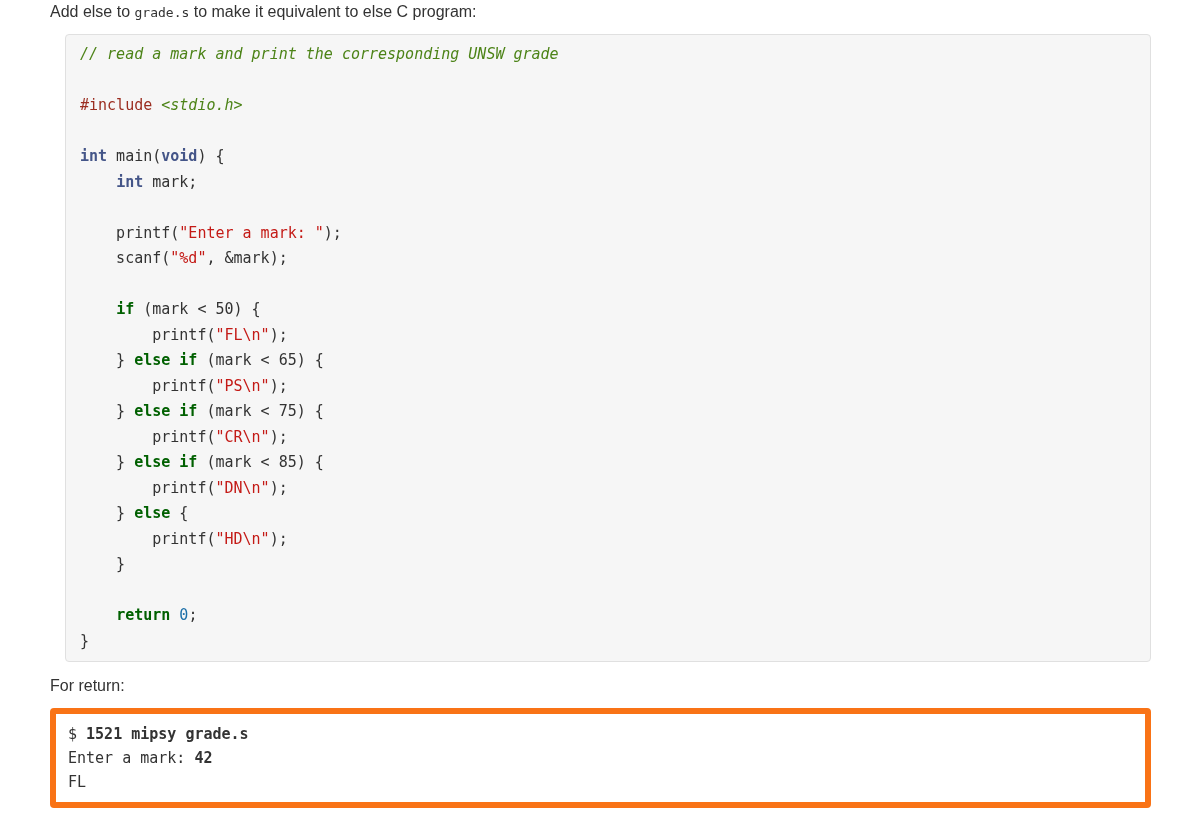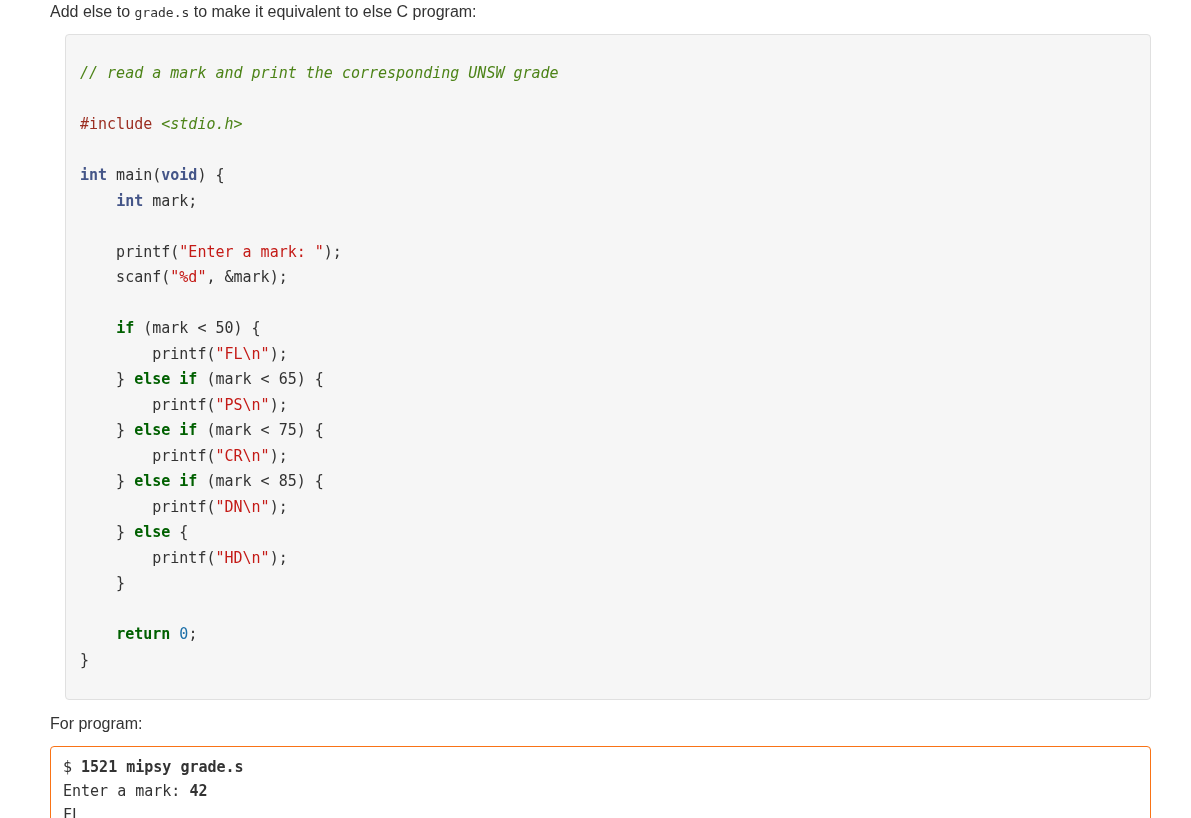--- a/index.html
+++ b/index.html
@@ -16,31 +16,31 @@
     font-size: 16px;
   }
   code.inline {
     font-family: "Consolas", "Menlo", monospace;
     font-size: 13px;
   }
   pre.codeblock {
     background: #f6f6f6;
     border: 1px solid #e0e0e0;
     border-radius: 4px;
-    padding: 26px 14px;
+    padding: 7px 14px;
     margin: 6px 0 12px 15px;
     font-family: "Consolas", "Menlo", monospace;
     font-size: 15px;
     line-height: 1.7;
     white-space: pre;
     overflow-x: auto;
   }
   pre.terminal {
     background: #fff;
-    border: 1px solid #f97316;
+    border: 6px solid #f97316;
     border-radius: 4px;
     padding: 8px 12px;
     margin: 6px 0 0 0;
     font-family: "Consolas", "Menlo", monospace;
     font-size: 15px;
     line-height: 1.6;
     white-space: pre;
   }
   
   .tok-comment { color: #4c8317; font-style: italic; }
@@ -78,17 +78,17 @@
 <span class="tok-plain">        printf(</span><span class="tok-str">"CR\n"</span><span class="tok-plain">);</span>
 <span class="tok-plain">    } </span><span class="tok-kw">else</span> <span class="tok-kw">if</span><span class="tok-plain"> (mark &lt; 85) {</span>
 <span class="tok-plain">        printf(</span><span class="tok-str">"DN\n"</span><span class="tok-plain">);</span>
 <span class="tok-plain">    } </span><span class="tok-kw">else</span><span class="tok-plain"> {</span>
 <span class="tok-plain">        printf(</span><span class="tok-str">"HD\n"</span><span class="tok-plain">);</span>
 <span class="tok-plain">    }</span>
 
     <span class="tok-kw">return</span> <span class="tok-num">0</span><span class="tok-plain">;</span>
 <span class="tok-plain">}</span></pre>
 
-<p class="instruction">For program:</p>
+<p class="instruction">For return:</p>
 
 <pre class="terminal"><span>$</span><span class="term-bold"> 1521 mipsy grade.s</span>
 <span>Enter a mark: </span><span class="term-bold">42</span>
 <span>FL</span></pre>
 
 </body></html>

